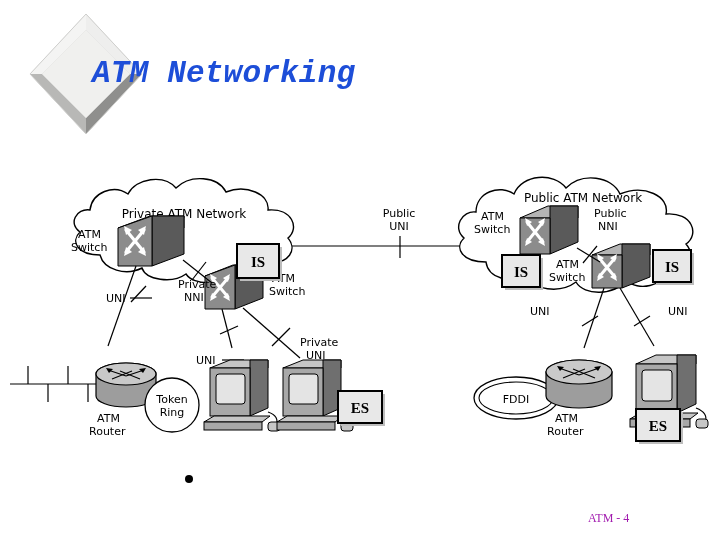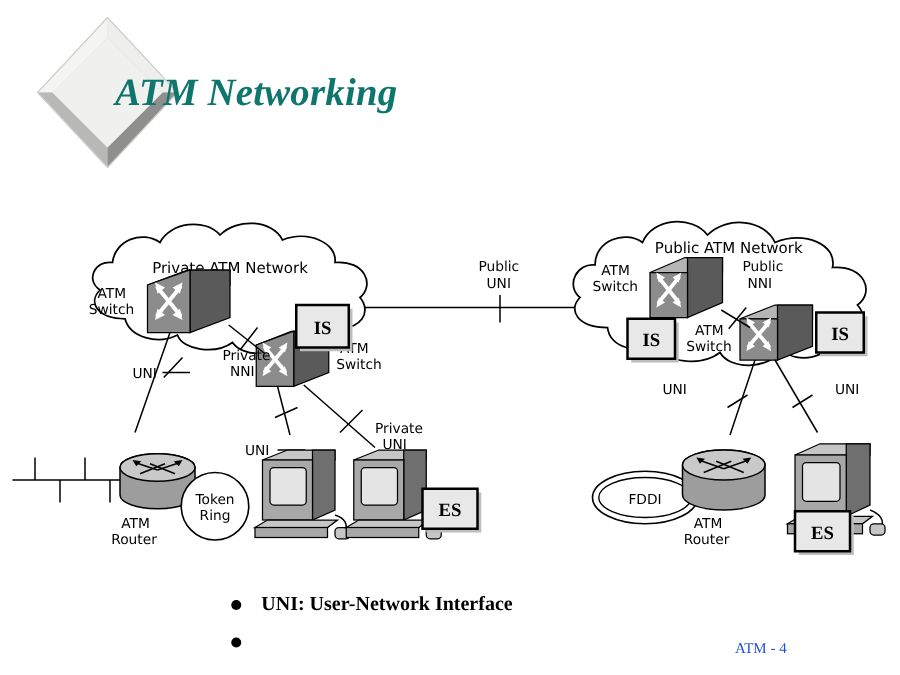--- a/index.html
+++ b/index.html
@@ -4,37 +4,37 @@
 <style>
   html,body{margin:0;padding:0;background:#ffffff;}
   body{width:720px;height:540px;position:relative;overflow:hidden;
        font-family:"Liberation Serif",serif;}
   .slide{position:absolute;left:0;top:0;width:720px;height:540px;background:#fff;}
 
   
   .diamond-wrap{position:absolute;left:28px;top:12px;width:116px;height:124px;}
   .diamond-wrap svg{display:block;}
   .title{position:absolute;left:92px;top:56px;font-size:31px;font-weight:bold;
-         font-style:italic;color:#0f766e;letter-spacing:0.2px;white-space:nowrap;
-         font-family:Liberation Serif, serif;}
+         font-style:italic;color:#1d4ed8;letter-spacing:0.2px;white-space:nowrap;
+         font-family:Liberation Mono, monospace;}
 
   
   .diagram{position:absolute;left:0px;top:150px;width:720px;height:320px;}
   .diagram svg{display:block;}
 
   
   .bullets{position:absolute;left:185px;top:475px;width:430px;}
   .bullet-row{display:flex;align-items:center;margin-bottom:17px;}
   .bullet-dot{width:8px;height:8px;border-radius:50%;background:#000;
               margin-right:16px;flex:0 0 auto;}
   .bullet-text{font-size:16px;font-weight:bold;color:#000;white-space:nowrap;
                font-family:"Liberation Serif",serif;}
 
   
-  .footer{position:absolute;left:588px;top:511px;font-size:12px;color:#1d4ed8;
+  .footer{position:absolute;left:588px;top:511px;font-size:12px;color:#a21caf;
           font-family:"Liberation Serif",serif;white-space:nowrap;}
 </style>
 </head>
 <body>
 
 <div class="slide">
 
   <div class="diamond-wrap">
     <svg width="116" height="124" viewBox="0 0 116 124">
 
@@ -338,22 +338,18 @@
       <rect x="636" y="259" width="44" height="32" fill="#e8e8e8" stroke="#000" stroke-width="2"></rect>
       <text class="badge-txt" x="658" y="281" text-anchor="middle">ES</text>
     </g>
 
   </svg>
   </div>
 
   <div class="bullets">
     <div class="bullet-row">
       <span class="bullet-dot"></span>
-      <span class="bullet-text">UNI: User-Network Interface</span>
-    </div>
-    <div class="bullet-row">
-      <span class="bullet-dot"></span>
     </div>
   </div>
 
   <div class="footer">ATM - 4</div>
 
 </div>
 
 </body></html>

